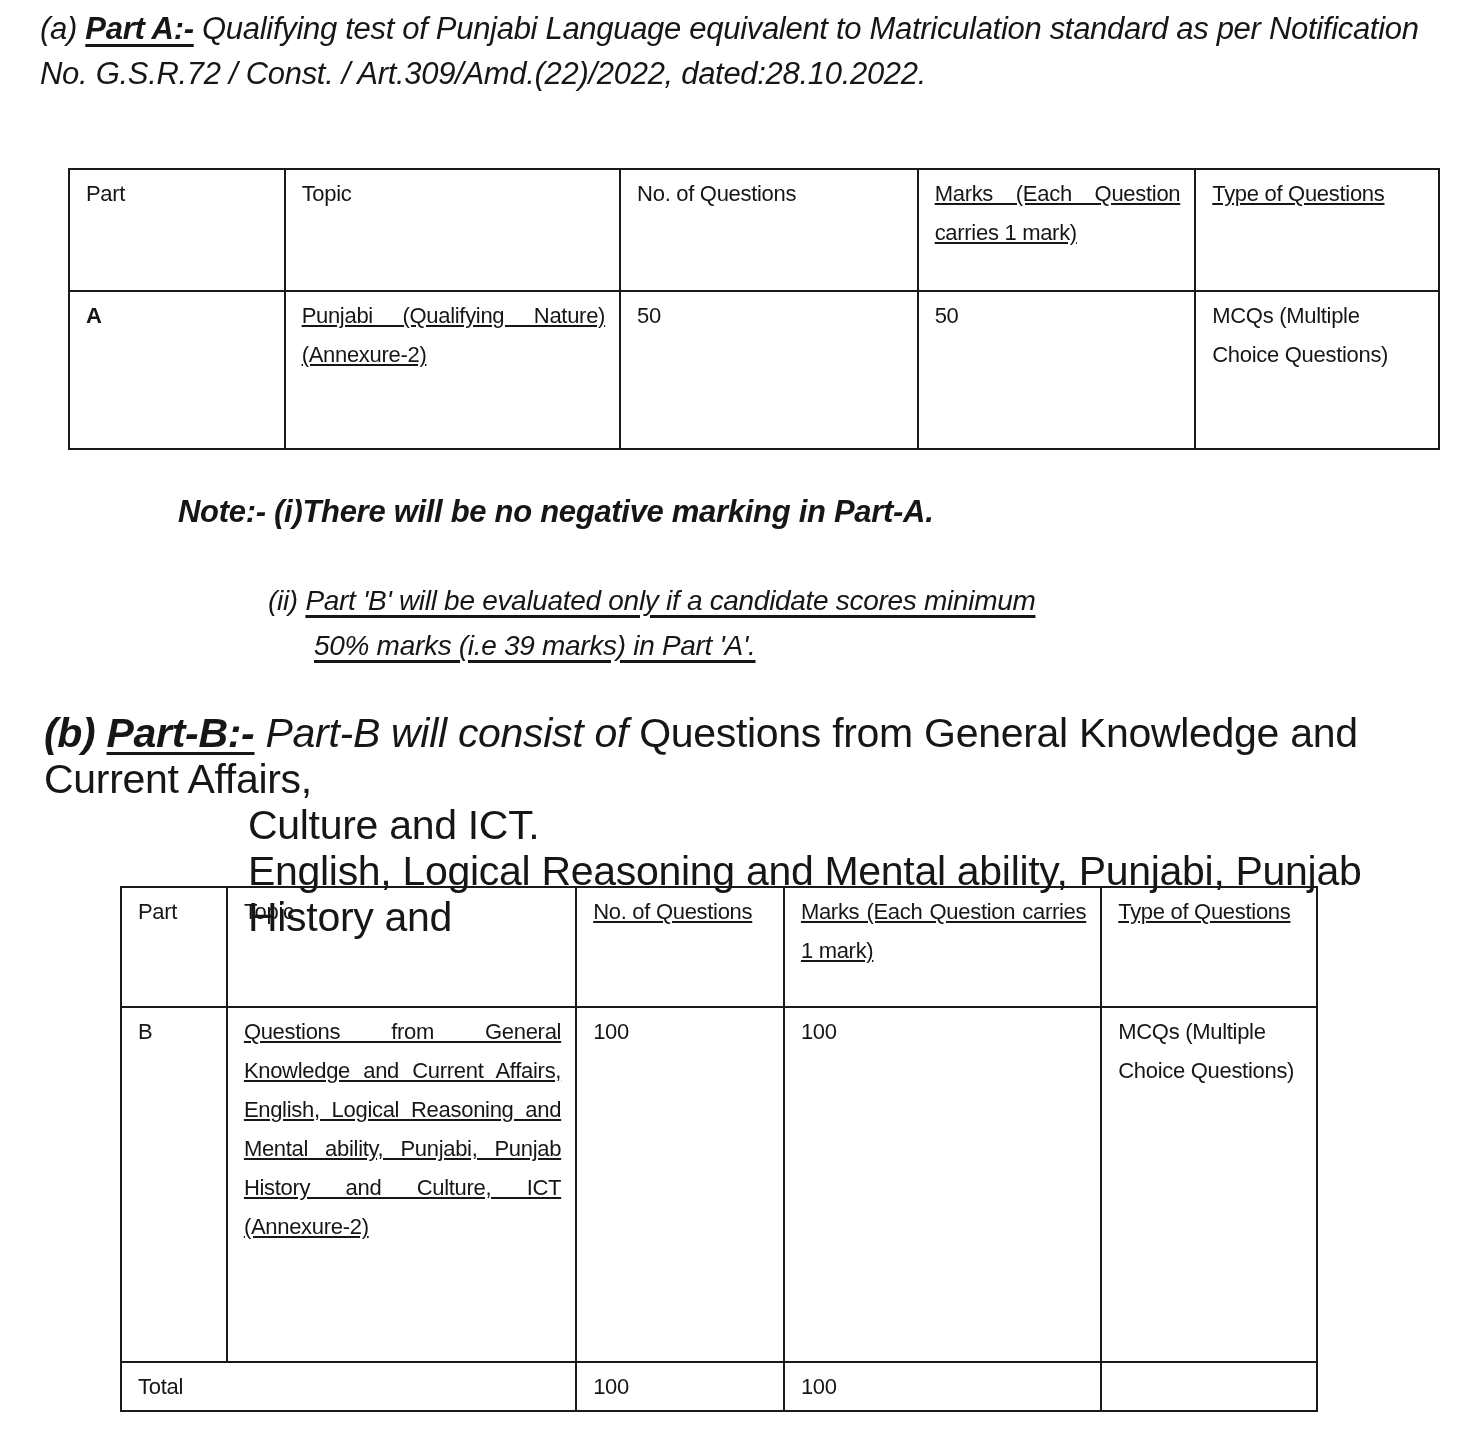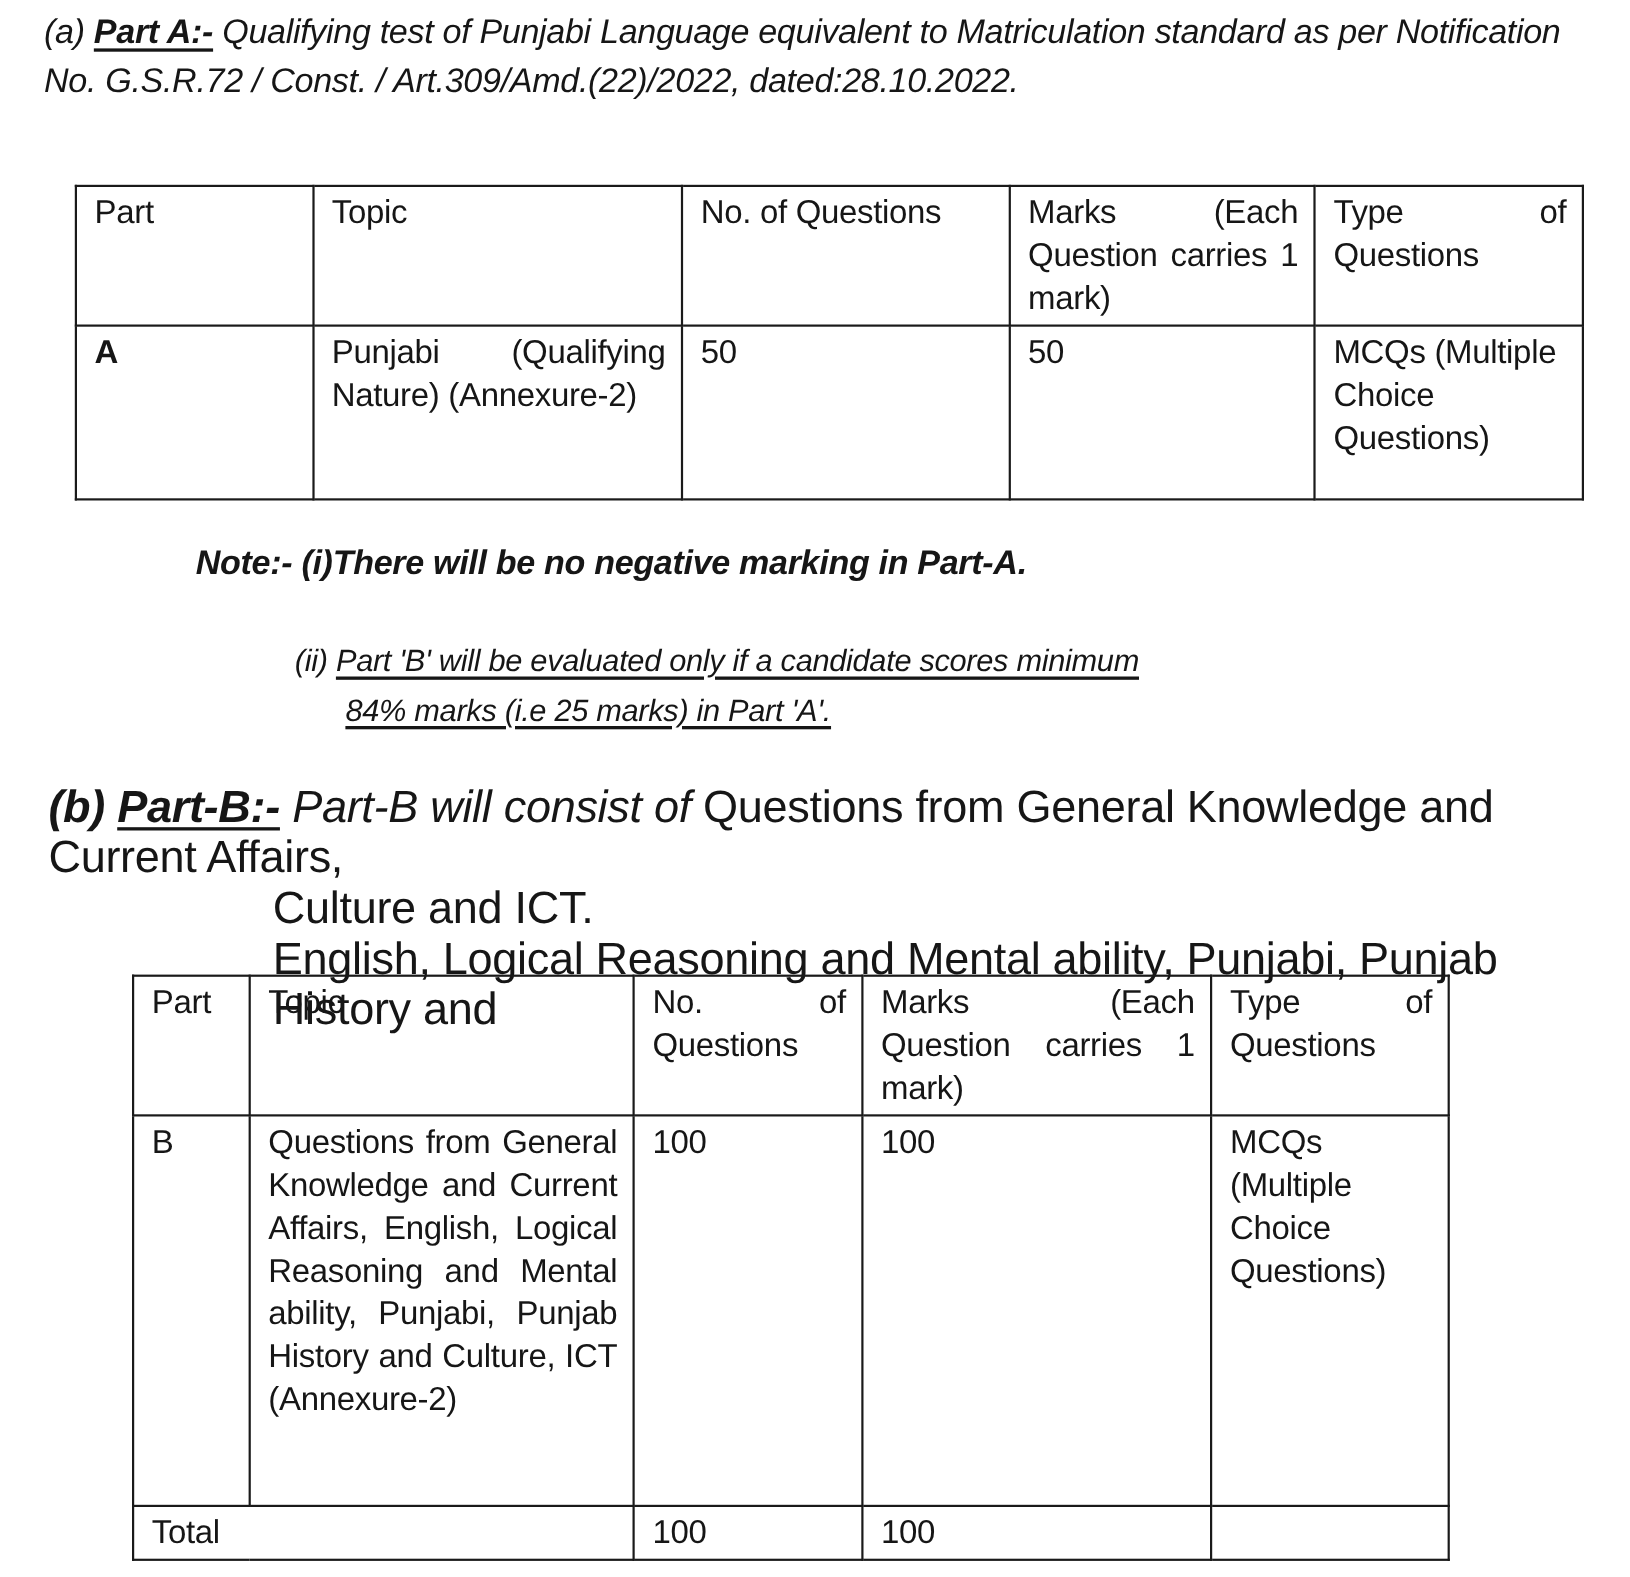--- a/index.html
+++ b/index.html
@@ -12,26 +12,26 @@
     left: 40px; top: 6px; width: 1400px;
     font-size: 31px; line-height: 45px; font-style: italic;
     letter-spacing: -0.3px;
   }
   .ul { text-decoration: underline; text-decoration-thickness: 3px; text-underline-offset: 5px; }
   .bold { font-weight: bold; margin-top: 16px; }
   .italic { font-style: italic; }
 
   table.doc {
     position: absolute; border-collapse: collapse;
-    font-size: 30px; line-height: 39px; letter-spacing: -0.3px;
+    font-size: 22px; line-height: 39px; letter-spacing: -0.3px;
   }
   table.doc td {
     border: 2px solid #1a1a1a; vertical-align: top; padding: 4px 14px 4px 16px;
   }
-  .justify { text-align: justify; text-align-last: left; }
+  .justify { text-align: justify; text-align-last: left; text-decoration: underline; }
 
   #tableA { left: 68px; top: 168px; width: 1372px; }
   #tableA tr.head td { height: 112px; }
   #tableA tr.row td { height: 148px; }
 
   .note1 {
     left: 178px; top: 494px; font-size: 31px; font-weight: bold; font-style: italic;
     letter-spacing: -0.3px;
     text-align: center;
   }
@@ -81,21 +81,21 @@
     <td>50</td>
     <td>50</td>
     <td>MCQs (Multiple Choice Questions)</td>
   </tr>
 </tbody>
   </table>
 
 <div class="abs note1">Note:- (i)There will be no negative marking in Part-A.</div>
 <div class="abs note2">
   <span>(ii) </span><span class="ul">Part 'B' will be evaluated only if a candidate scores minimum</span>
-  <span class="cont"><span class="ul">84% marks (i.e 25 marks) in Part 'A'.</span></span>
+  <span class="cont"><span class="ul">50% marks (i.e 39 marks) in Part 'A'.</span></span>
 </div>
 
 <div class="abs para-b">
   <span class="italic bold">(b) </span><span class="ul italic bold">Part-B:-</span><span class="italic"> Part-B will consist of</span><span> Questions from General Knowledge and Current Affairs,</span>
   <span class="cont">Culture and ICT.</span>
   <span class="cont">English, Logical Reasoning and Mental ability, Punjabi, Punjab History and</span>
 </div>
 
 <table class="doc" id="tableB">
   <colgroup>

